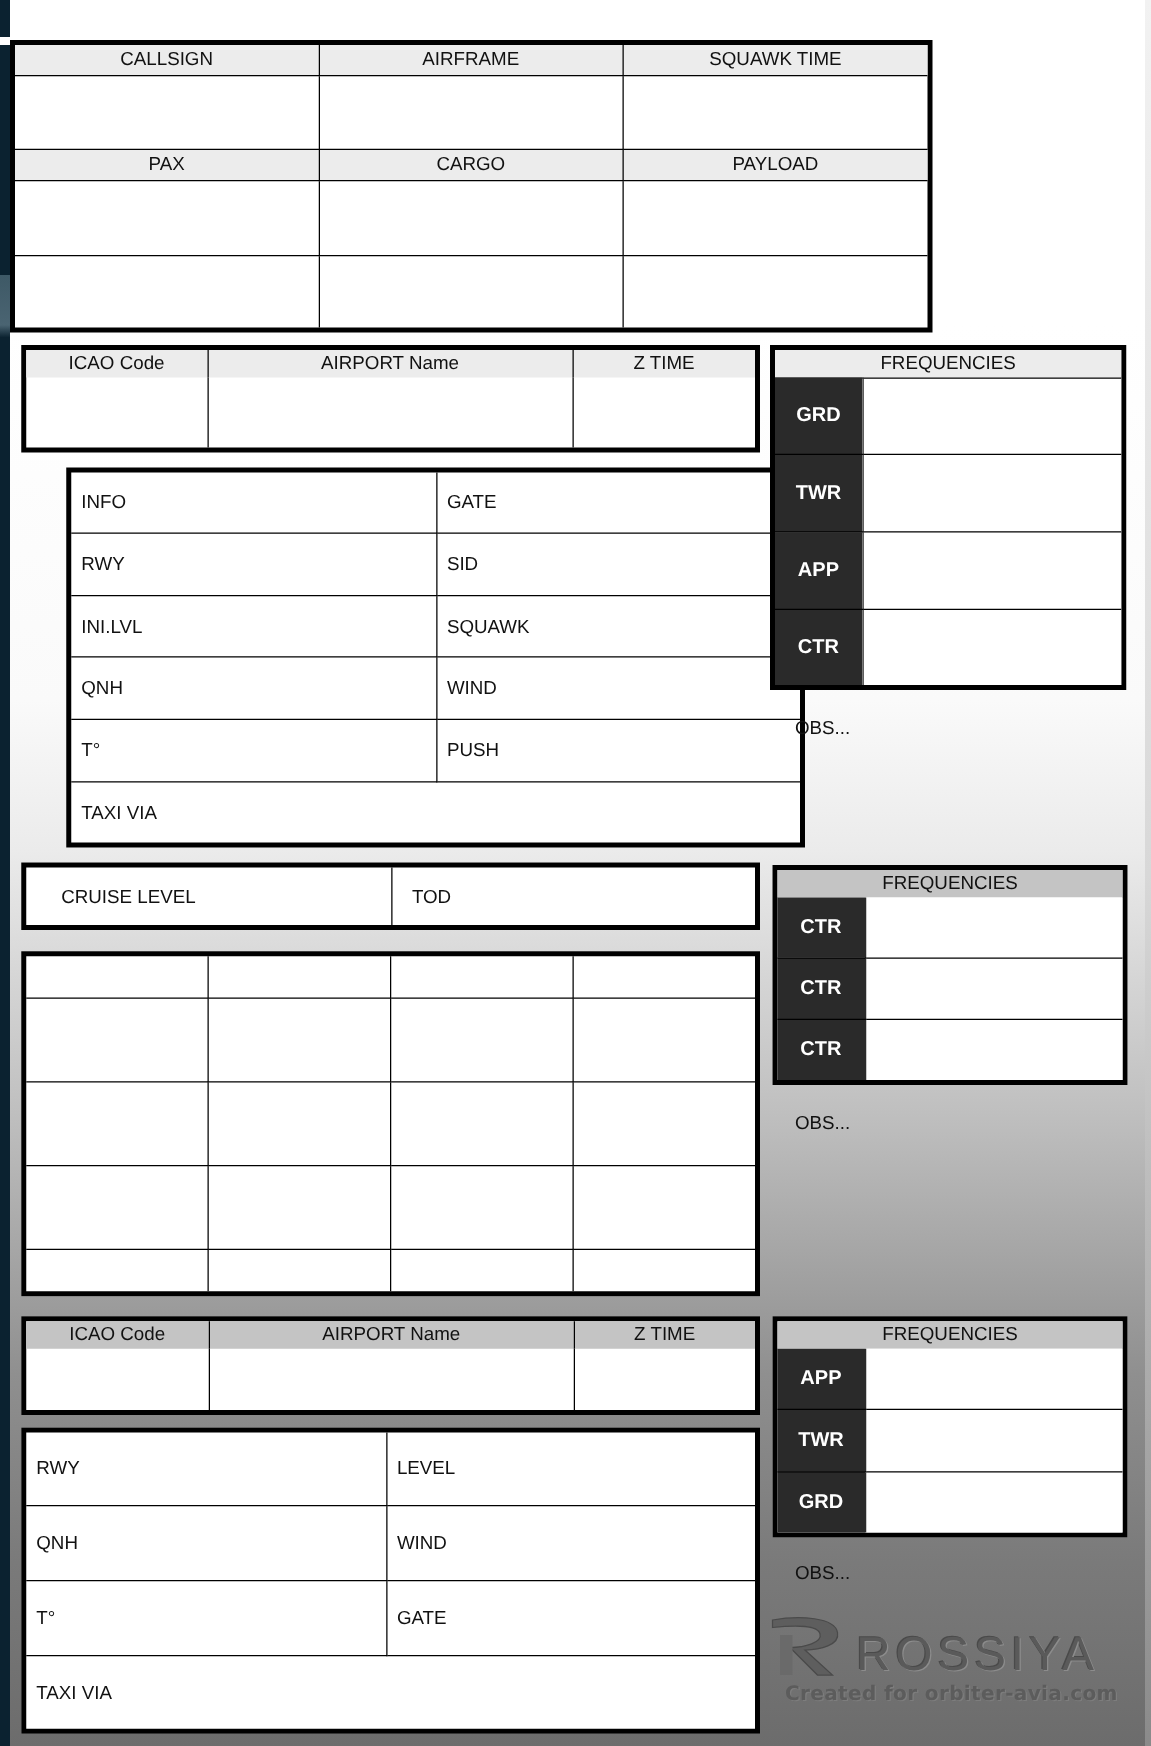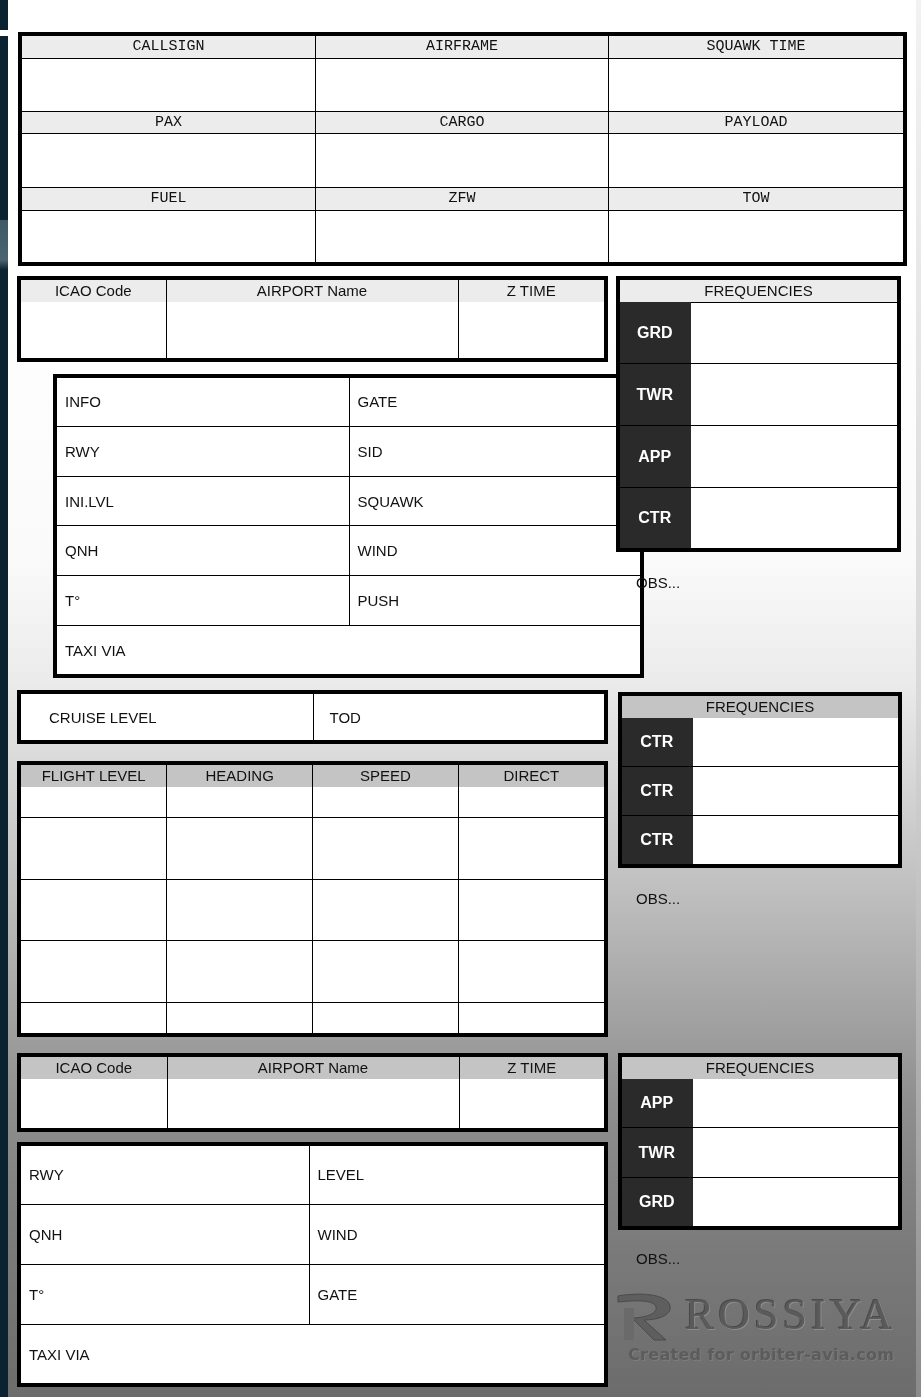--- a/index.html
+++ b/index.html
@@ -41,39 +41,39 @@
     .freq-label {
       background: #2a2a2a; color: #fff; font-weight: bold; text-align: center;
       width: 70px; font-size: 16px; border-color: #2a2a2a; border-bottom: 1px solid #000;
     }
     .freq-val { background: #fff; }
     .obs { position: absolute; font-size: 15px; color: #111; margin-top: 12px; }
     .logo {
       position: absolute; left: 610px; top: 1285px; width: 310px; height: 90px;
     }
     .logo-text {
-      position: absolute; left: 75px; top: 4px;
-      font-family: Liberation Serif, serif;
-      font-size: 44px; letter-spacing: 4px; color: #5a5a5a;
+      position: absolute; left: 75px; top: 18px;
+      font-family: Liberation Sans, sans-serif;
+      font-size: 38px; letter-spacing: 4px; color: #5a5a5a;
       text-shadow: 1px 1px 0 #8c8c8c, -1px -1px 0 #4a4a4a;
     }
     .logo-sub {
       position: absolute; left: 18px; top: 60px;
       font-family: "DejaVu Sans", sans-serif; font-weight: bold;
       font-size: 16px; color: #5c5c5c; letter-spacing: 0.3px;
       text-shadow: 1px 1px 0 #7d7d7d;
     }
   </style>
 </head>
 <body>
 
 <div class="left-strip"></div>
 <div class="right-strip"></div>
 
-<div class="box" style="left:18px; top:32px; width:889px; height:234px;font-family:Liberation Mono, monospace;">
+<div class="box" style="left:8px; top:32px; width:738px; height:234px;">
   <table>
     <colgroup>
         <col style="width:33.3%">
         <col style="width:33.3%">
         <col style="width:33.4%">
       </colgroup>
     <tbody>
         <tr>
       <td class="hdr">CALLSIGN</td>
       <td class="hdr">AIRFRAME</td>
@@ -86,25 +86,20 @@
     </tr>
     <tr>
       <td class="hdr">PAX</td>
       <td class="hdr">CARGO</td>
       <td class="hdr">PAYLOAD</td>
     </tr>
     <tr style="height:53px;">
       <td></td>
       <td></td>
       <td></td>
-    </tr>
-    <tr>
-      <td class="hdr">FUEL</td>
-      <td class="hdr">ZFW</td>
-      <td class="hdr">TOW</td>
     </tr>
     <tr style="height:51px;">
       <td></td>
       <td></td>
       <td></td>
     </tr>
   </tbody>
     </table>
 </div>
 
@@ -212,26 +207,20 @@
 
 <div class="box" style="left:17px; top:761px; width:591px; height:276px;">
   <table>
     <colgroup>
         <col style="width:25%">
         <col style="width:25%">
         <col style="width:25%">
         <col style="width:25%">
       </colgroup>
     <tbody>
-        <tr class="hdr-noline">
-      <th class="hdr-dark">FLIGHT LEVEL</th>
-      <th class="hdr-dark">HEADING</th>
-      <th class="hdr-dark">SPEED</th>
-      <th class="hdr-dark">DIRECT</th>
-    </tr>
     <tr>
       <td style="border-top:none;"></td>
       <td style="border-top:none;"></td>
       <td style="border-top:none;"></td>
       <td style="border-top:none;"></td>
     </tr>
     <tr>
       <td></td>
       <td></td>
       <td></td>

